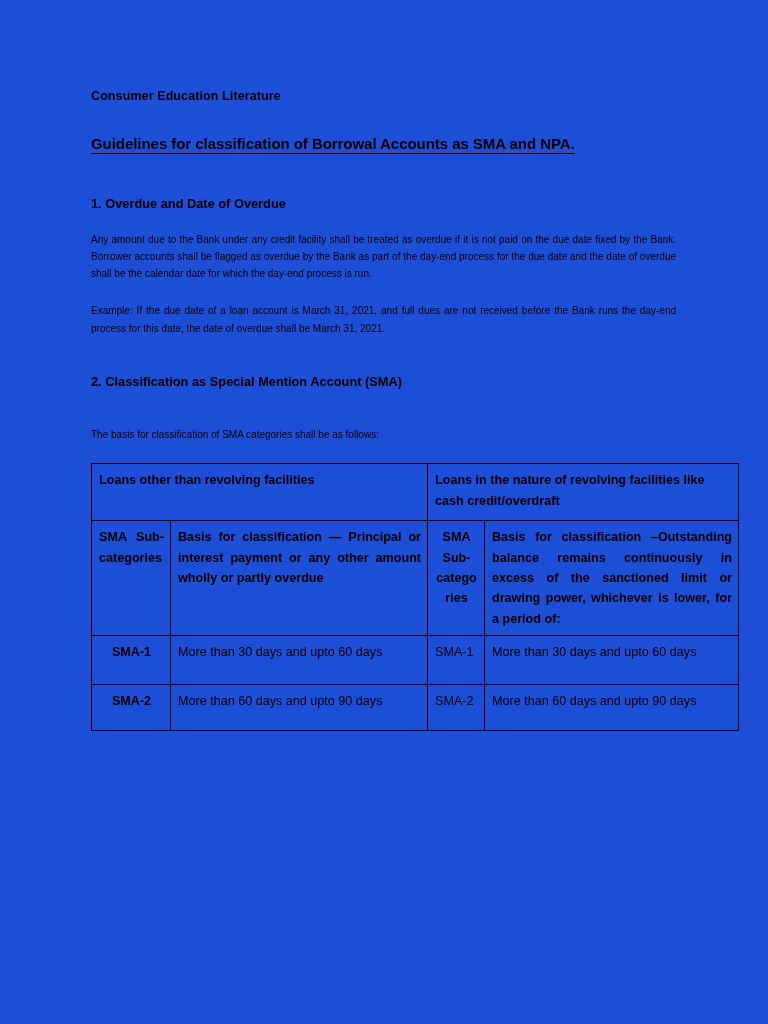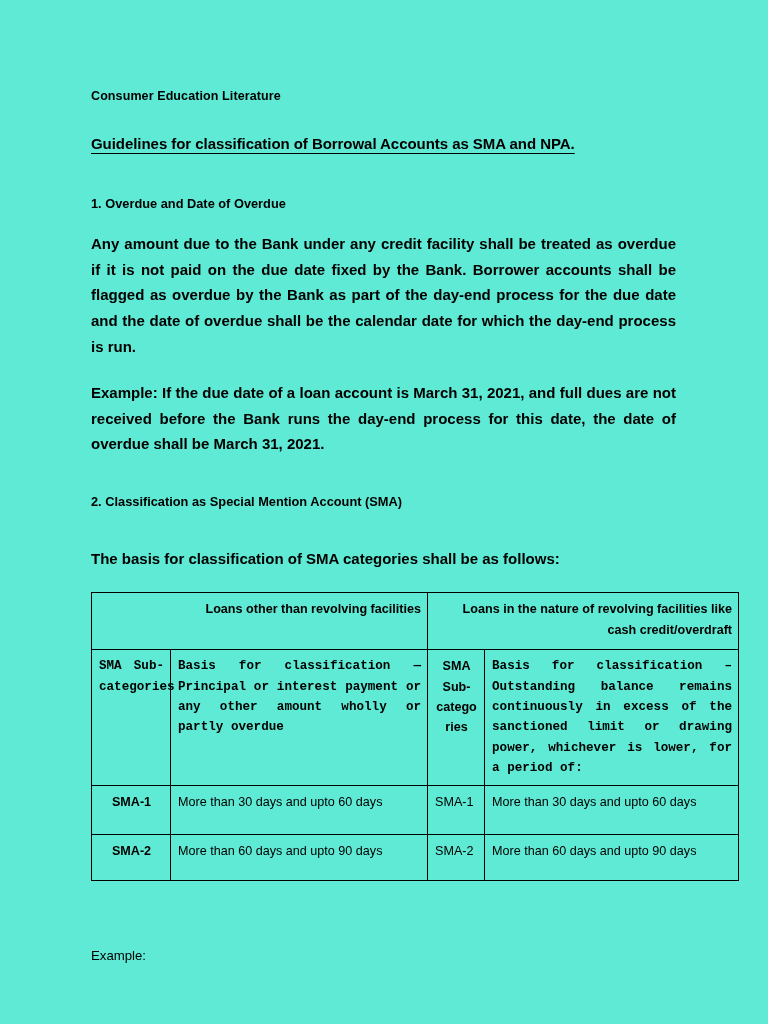--- a/index.html
+++ b/index.html
@@ -11,21 +11,21 @@
     width: 768px;
     height: 1024px;
     font-family: "Liberation Sans", sans-serif;
     color: #000000;
     overflow: hidden;
   }
   .page {
     position: relative;
     width: 768px;
     height: 1024px;
-    background: #5eead4;
+    background: #1d4ed8;
     box-sizing: border-box;
     padding: 88px 30px 0 91px;
   }
 
   .doc-label {
     font-size: 12.5px;
     font-weight: bold;
     letter-spacing: 0.1px;
     margin: 0 0 30px 0;
     line-height: 1.3;
@@ -42,26 +42,25 @@
   }
 
   .section-heading {
     font-size: 12.8px;
     font-weight: bold;
     margin: 0 0 19px 0;
     line-height: 1.35;
   }
 
   .body-para {
-    font-size: 15px;
+    font-size: 10px;
     line-height: 1.72;
     text-align: justify;
     margin: 0 0 20px 0;
     width: 585px;
-    font-weight: bold;
   }
   .body-para.last-of-section {
     margin-bottom: 36px;
   }
   .body-para.no-justify {
     text-align: left;
     margin-top: 36px;
   }
 
   
@@ -82,30 +81,28 @@
     line-height: 1.62;
   }
   .col-a { width: 79px; }
   .col-b { width: 257px; }
   .col-c { width: 57px; }
   .col-d { width: 254px; }
 
   .hdr-group {
     font-weight: bold;
     height: 44px;
-    text-align: right;
   }
   .hdr-sub {
     font-weight: bold;
     text-align: center;
   }
   .cell-just {
     text-align: justify;
     text-justify: inter-word;
-    font-family: Liberation Mono, monospace;
   }
   .cell-center-bold {
     font-weight: bold;
     text-align: center;
   }
   .pad-top-mid { padding-top: 17px; }
   .row-sma0 td { height: 20px; }
   .row-sma1 td { height: 36px; }
   .row-sma2 td { height: 33px; }
 
@@ -166,15 +163,14 @@
         <tr class="row-sma2">
           <td class="cell-center-bold">SMA-2</td>
           <td>More than 60 days and upto 90 days</td>
           <td>SMA-2</td>
           <td>More than 60 days and upto 90 days</td>
         </tr>
       </tbody>
     </table>
   </div>
 
-  <p class="tail-example">Example:</p>
 
 </div>
 
 </body></html>

